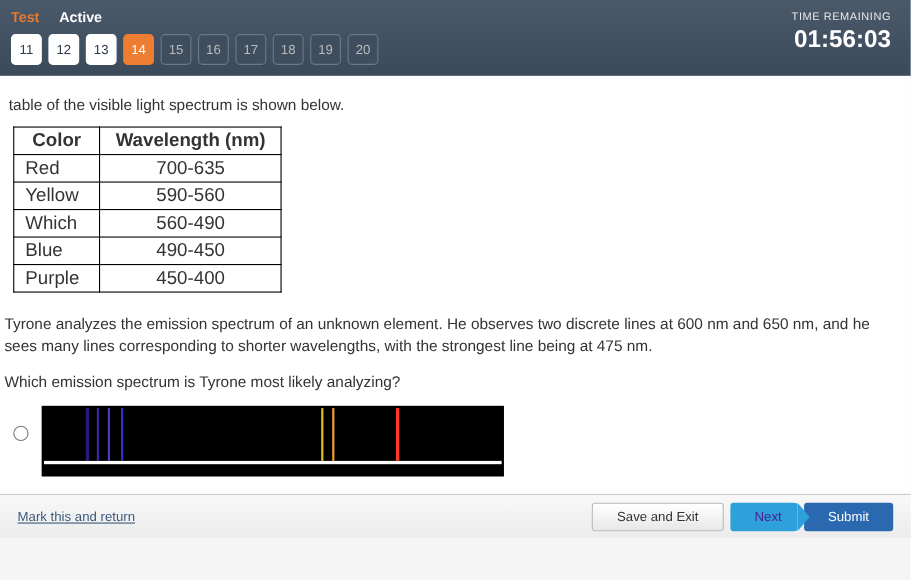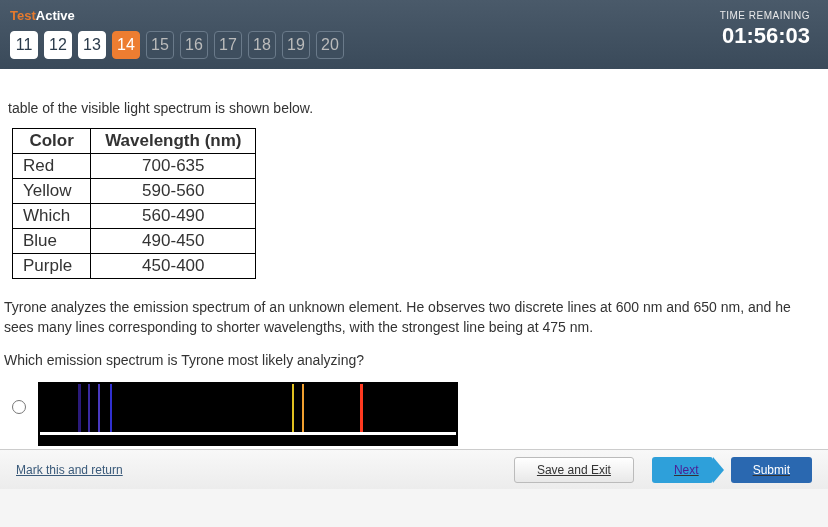--- a/index.html
+++ b/index.html
@@ -11,39 +11,40 @@
       overflow: hidden;
     }
     .top-bar {
       background: linear-gradient(#4a5a6a, #3a4a5a);
       padding: 8px 10px 10px 10px;
       color: #fff;
       position: relative;
     }
     .top-tabs {
       display: flex;
+      gap: 18px;
       font-size: 13px;
       font-weight: bold;
       margin-bottom: 8px;
     }
     .top-tabs .tab { color: #aab; cursor: pointer; }
     .top-tabs .tab.active-tab { color: #e67a2e; }
     .top-tabs .tab.secondary { color: #fff; }
     .qnav {
       display: flex;
       gap: 6px;
     }
     .qnav .qn {
       width: 28px; height: 28px;
       border: 1px solid #6a7a8a;
       background: #3e4e5e;
       color: #bbb;
       border-radius: 4px;
       display: flex; align-items: center; justify-content: center;
-      font-size: 16px;
+      font-size: 12px;
       cursor: pointer;
     }
     .qnav .qn.answered {
       background: #fff;
       color: #2a3a4a;
       border-color: #fff;
     }
     .qnav .qn.current {
       background: #ed7d31;
       color: #fff;
@@ -53,21 +54,21 @@
       position: absolute;
       right: 18px;
       top: 10px;
       text-align: right;
       color: #fff;
     }
     .timer .lbl { font-size: 10px; letter-spacing: 0.5px; color: #e9e9ea; }
     .timer .val { font-size: 22px; font-weight: bold; margin-top: 2px; }
     .content {
       background: #fff;
-      padding: 31px 16px 0 2px;
+      padding: 18px 16px 0 2px;
       height: 420px;
       position: relative;
       color: #333;
     }
     .intro { font-size: 14px; margin: 0 0 12px 6px; }
     .spec-table {
       border-collapse: collapse;
       margin-left: 10px;
       margin-bottom: 18px;
     }
@@ -123,23 +124,22 @@
     }
     .mark-return {
       font-size: 12px;
       color: #3a5a7a;
       text-decoration: underline;
       cursor: pointer;
     }
     .footer-btns {
       margin-left: auto;
       display: flex;
-      gap: 18px;
+      gap: 6px;
       align-items: center;
-      text-decoration: underline;
     }
     .btn {
       height: 26px;
       padding: 0 22px;
       font-size: 12px;
       border-radius: 3px;
       cursor: pointer;
       display: inline-flex;
       align-items: center;
       justify-content: center;

